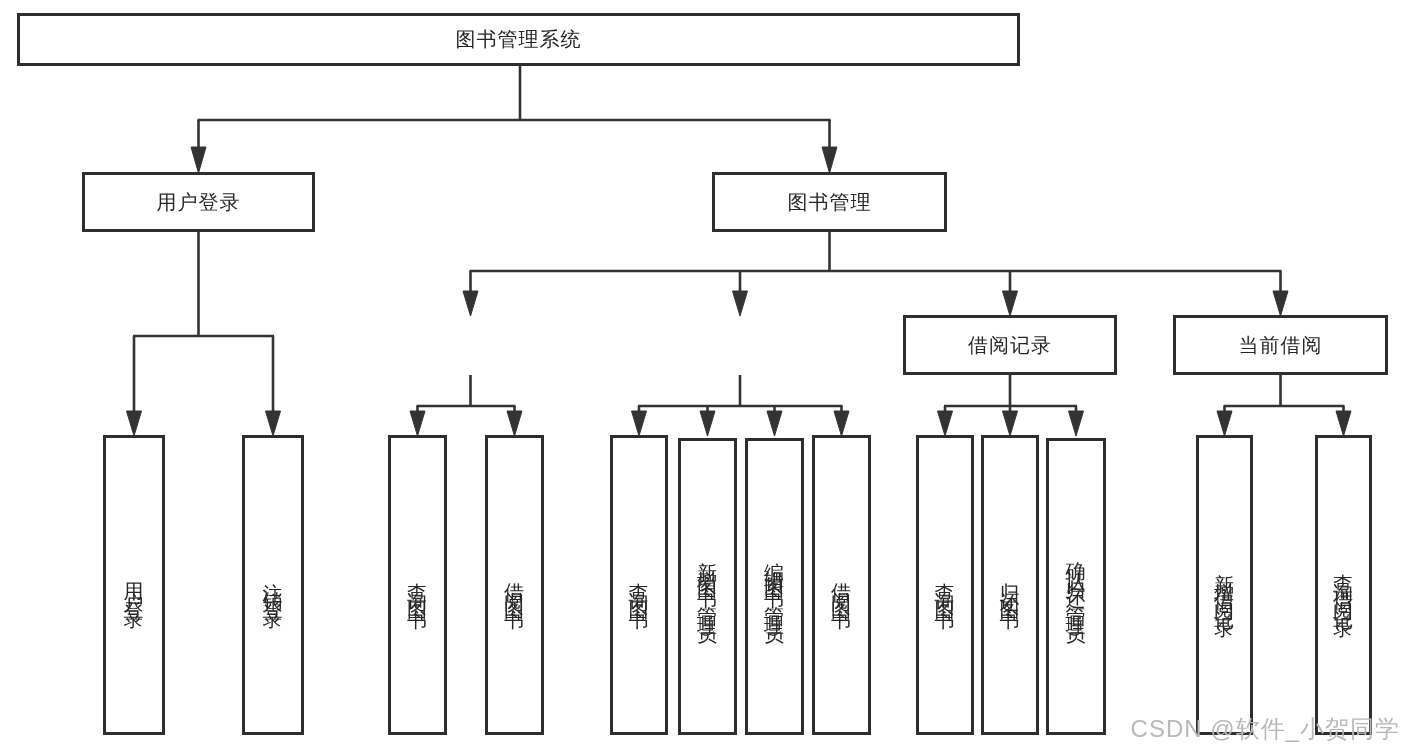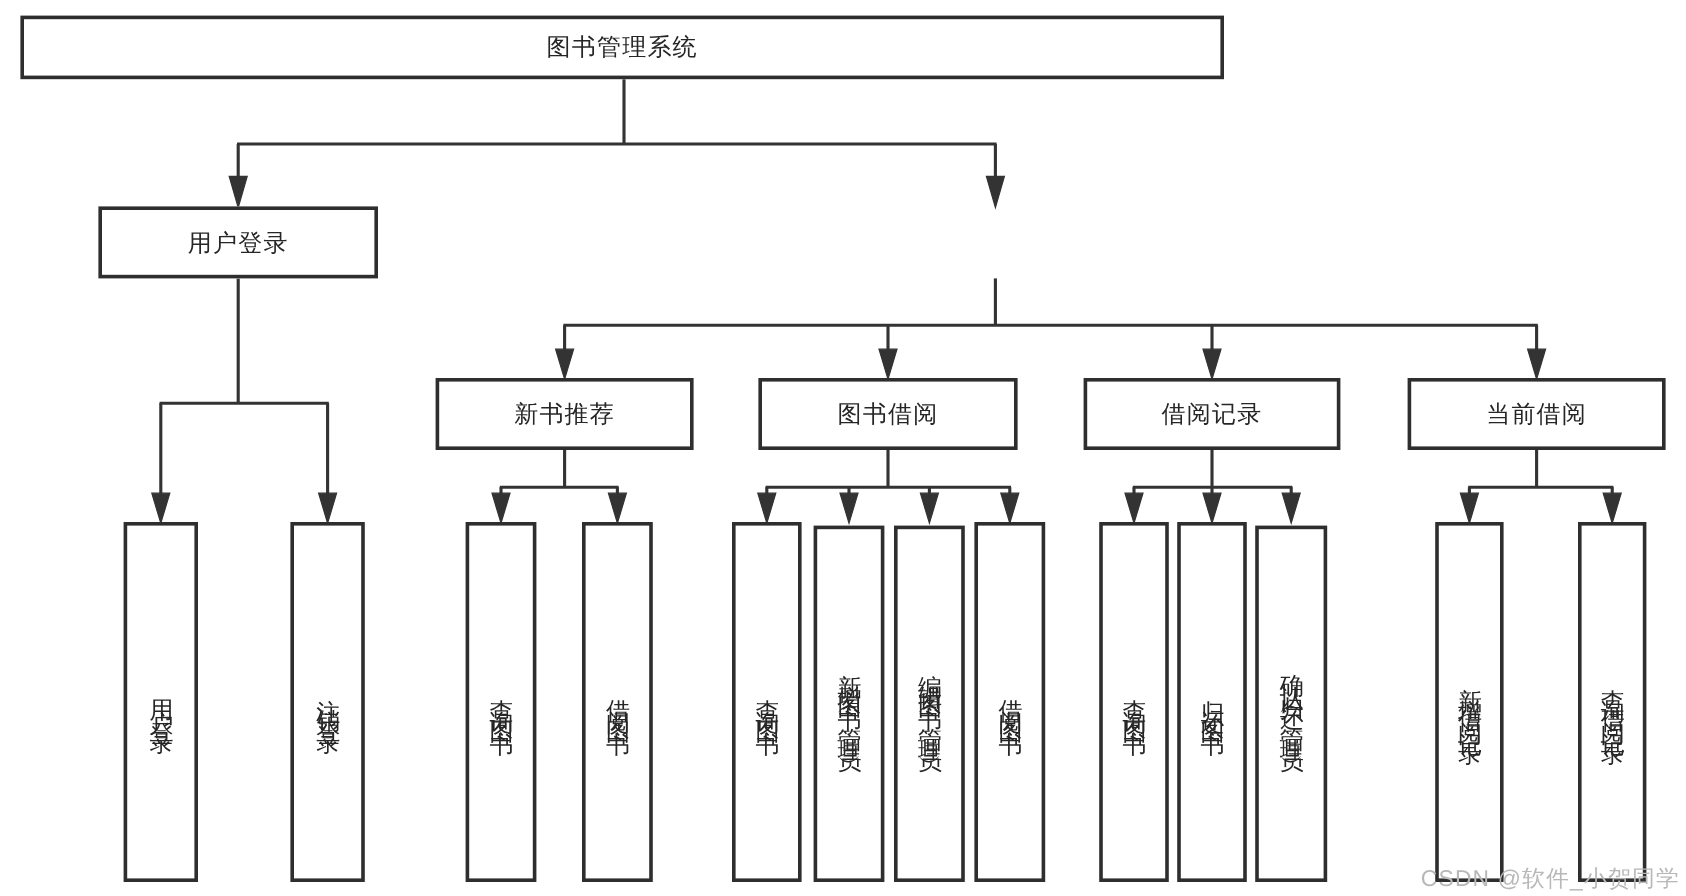--- a/index.html
+++ b/index.html
@@ -40,21 +40,21 @@
   .leaf{
     writing-mode:vertical-rl;
     text-orientation:mixed;
     letter-spacing:9px;
     font-size:20px;
     line-height:1;
   }
   .watermark{
     position:absolute;
     right:5px;bottom:2px;
-    font-size:19px;
+    font-size:24px;
     color:var(--watermark);
     letter-spacing:1px;
     pointer-events:none;
   }
 </style>
 </head>
 <body>
 
 <div class="canvas">
 
@@ -130,23 +130,22 @@
       <line x1="1224.5" y1="406" x2="1224.5" y2="413"></line>
       <polygon points="1217,411 1232,411 1224.5,436"></polygon>
       <line x1="1343.5" y1="406" x2="1343.5" y2="413"></line>
       <polygon points="1336,411 1351,411 1343.5,436"></polygon>
     </g>
   </svg>
 
   <div class="node" style="left:17px;top:13px;width:1003px;height:53px">图书管理系统</div>
 
   <div class="node" style="left:82px;top:172px;width:233px;height:60px">用户登录</div>
+  <div class="node" style="left:712px;top:172px;width:235px;height:60px">图书管理</div>
 
-  <div class="node" style="left:363px;top:315px;width:215px;height:60px">新书推荐</div>
-  <div class="node" style="left:632px;top:315px;width:216px;height:60px">图书借阅</div>
   <div class="node" style="left:903px;top:315px;width:214px;height:60px">借阅记录</div>
   <div class="node" style="left:1173px;top:315px;width:215px;height:60px">当前借阅</div>
 
   <div class="node leaf" style="left:103px;top:435px;width:62px;height:300px">用户登录</div>
   <div class="node leaf" style="left:242px;top:435px;width:62px;height:300px">注销登录</div>
 
   <div class="node leaf" style="left:388px;top:435px;width:59px;height:300px">查询图书</div>
   <div class="node leaf" style="left:485px;top:435px;width:59px;height:300px">借阅图书</div>
 
   <div class="node leaf" style="left:610px;top:435px;width:58px;height:300px">查询图书</div>

